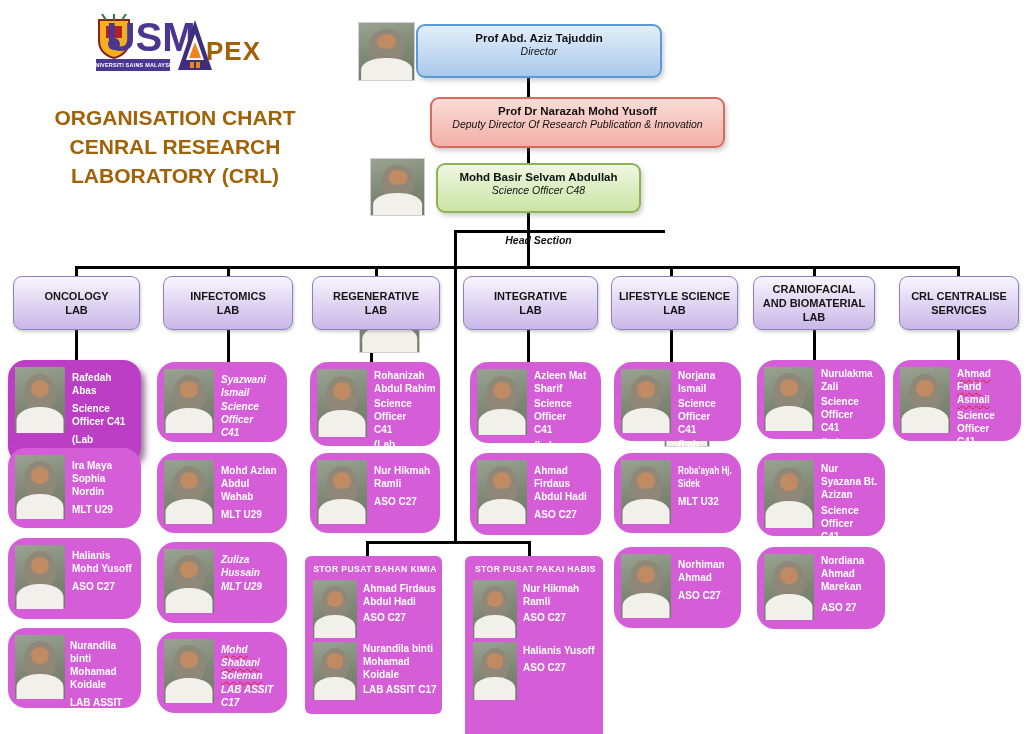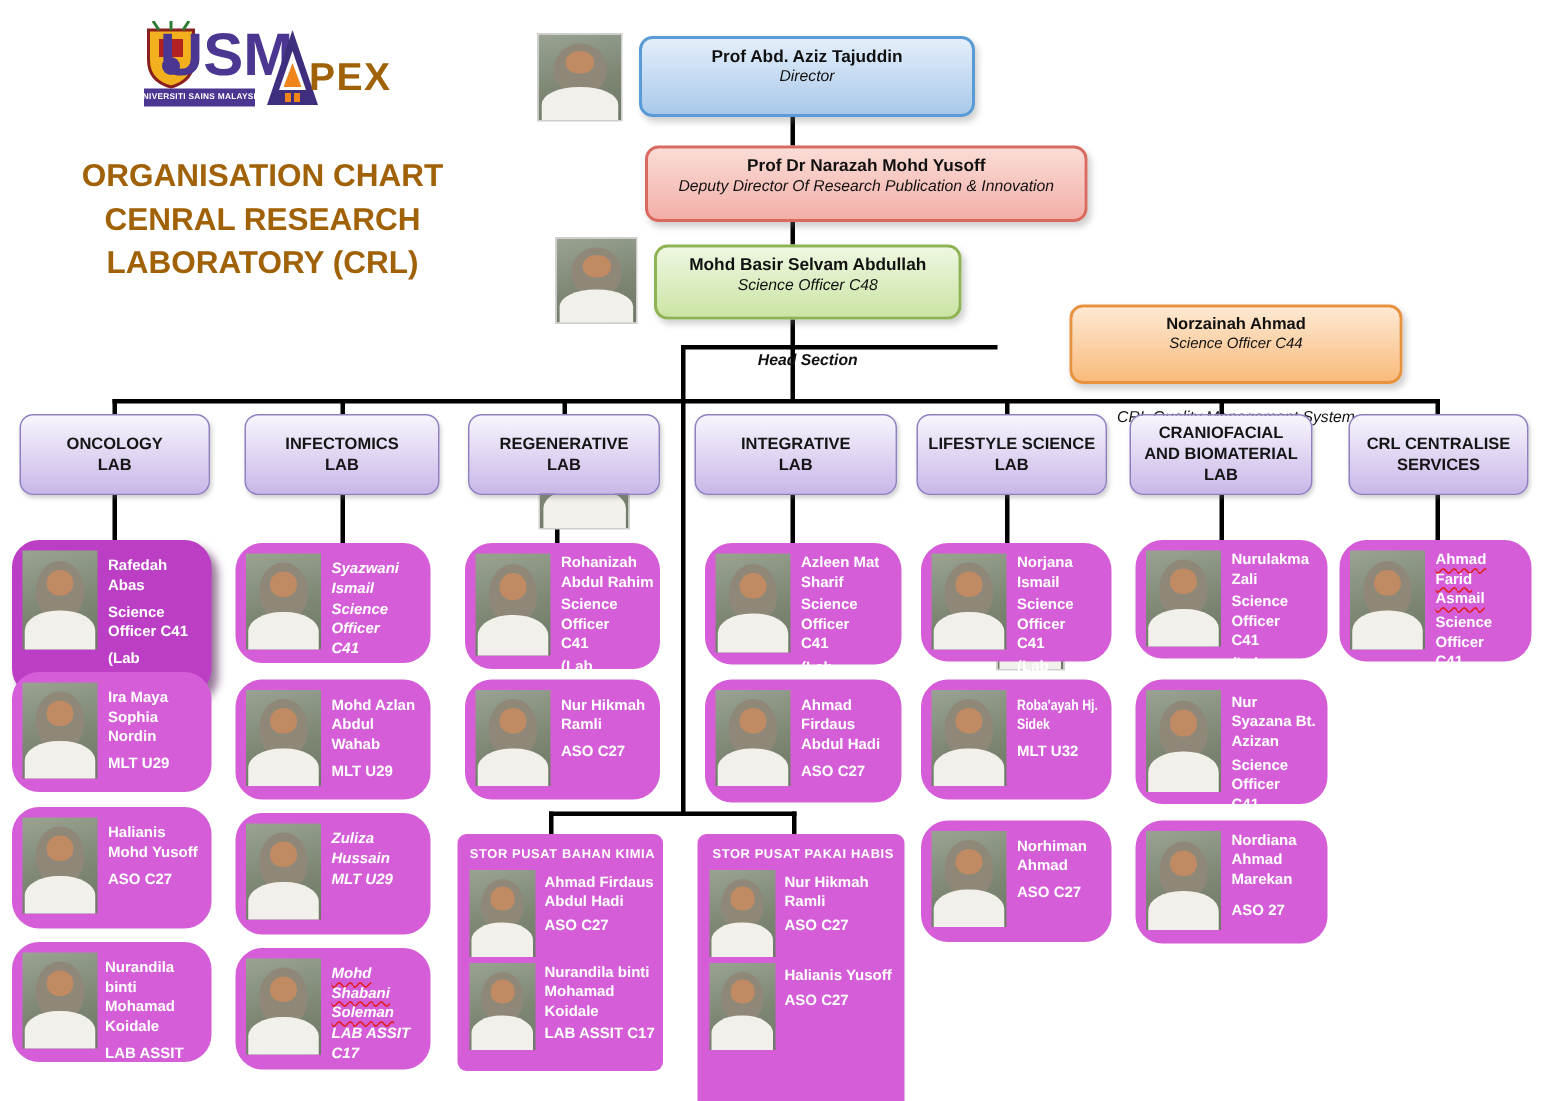--- a/index.html
+++ b/index.html
@@ -123,37 +123,32 @@
     </div>
   <div class="photo abs" style="left:359px;top:166px;width:59px;height:68px">
       <div class="ph-head"></div>
       <div class="ph-coat"></div>
     </div>
   <div class="photo abs" style="left:664px;top:207px;width:44px;height:51px">
       <div class="ph-head"></div>
       <div class="ph-coat"></div>
     </div>
 
-  <div class="ebox box-blue" style="left:426px;top:24px;width:224px;height:54px">
+  <div class="ebox box-blue" style="left:416px;top:24px;width:246px;height:54px">
     <div class="e-name">Prof Abd. Aziz Tajuddin</div>
     <div class="e-role">Director</div>
   </div>
   <div class="ebox box-pink" style="left:430px;top:97px;width:295px;height:51px">
     <div class="e-name">Prof Dr Narazah Mohd Yusoff</div>
     <div class="e-role" style="padding:0 14px">Deputy Director Of Research Publication &amp; Innovation</div>
   </div>
   <div class="ebox box-green" style="left:436px;top:163px;width:205px;height:50px">
     <div class="e-name">Mohd Basir Selvam Abdullah</div>
     <div class="e-role">Science Officer C48</div>
     <div class="e-extra">Head Section</div>
-  </div>
-  <div class="ebox box-orange" style="left:713px;top:203px;width:222px;height:53px">
-    <div class="e-name" style="font-size:11px">Norzainah Ahmad</div>
-    <div class="e-role" style="font-size:10px">Science Officer C44</div>
-    <div class="e-extra" style="font-weight:normal">CRL Quality Management System</div>
   </div>
 
   <div class="dept" style="left:13px;width:127px"><span>ONCOLOGY
 LAB</span></div>
   <div class="dept" style="left:163px;width:130px"><span>INFECTOMICS
 LAB</span></div>
   <div class="dept" style="left:312px;width:128px"><span>REGENERATIVE
 LAB</span></div>
   <div class="dept" style="left:463px;width:135px"><span>INTEGRATIVE
 LAB</span></div>

